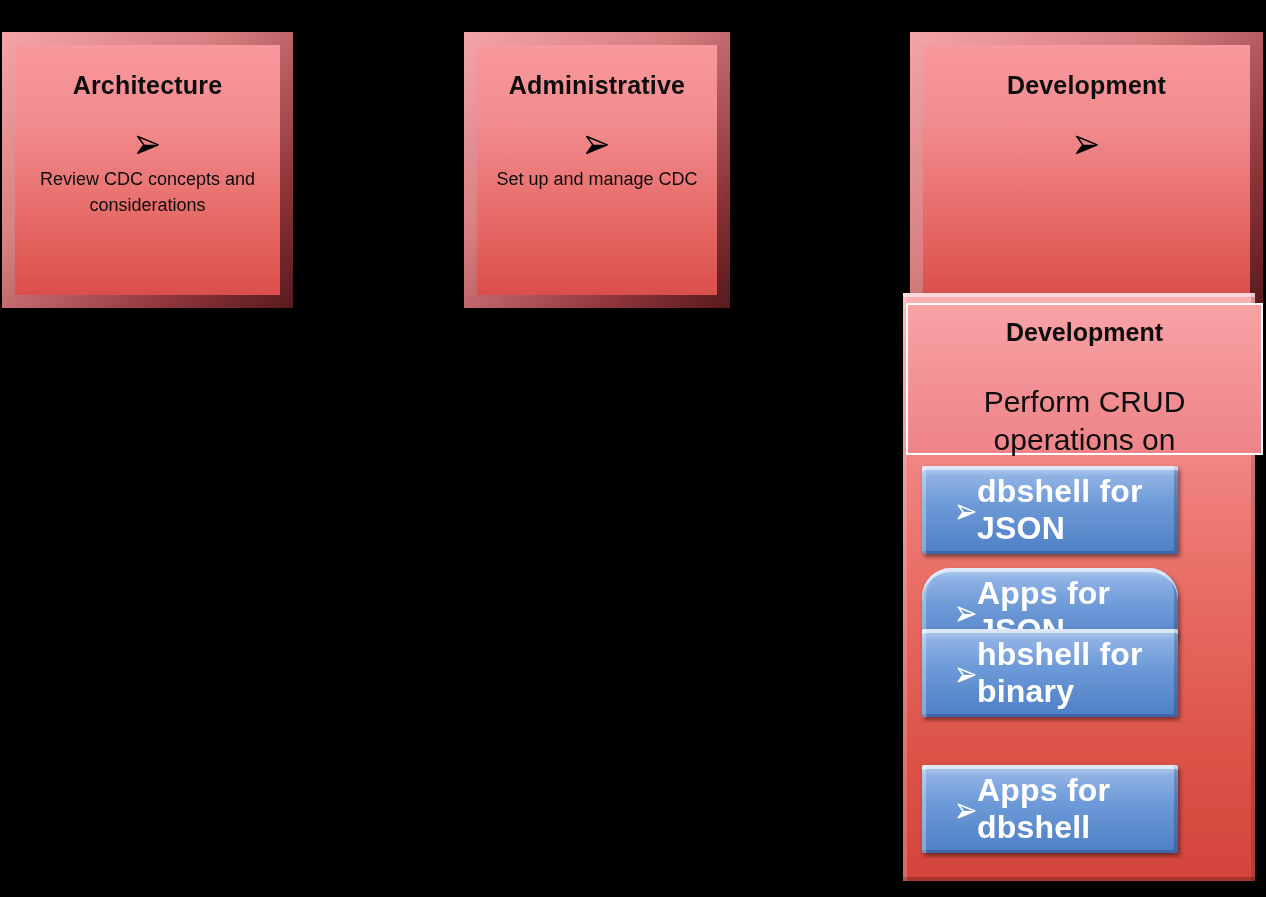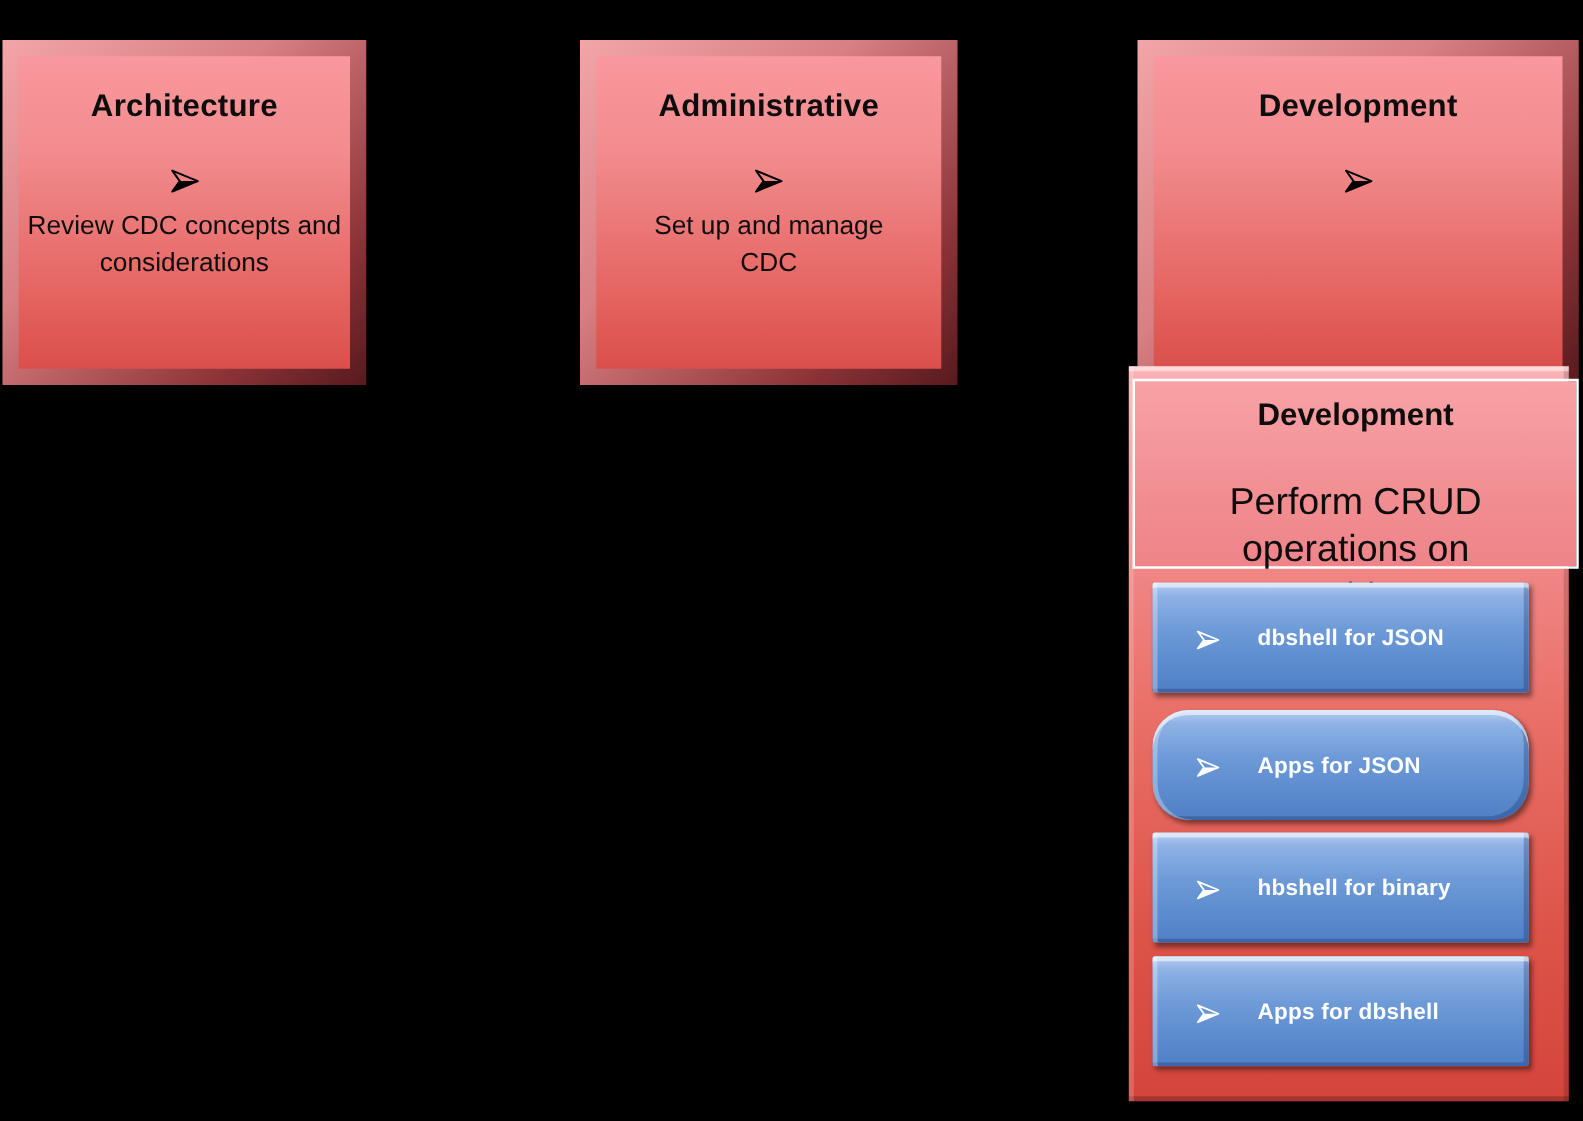--- a/index.html
+++ b/index.html
@@ -14,52 +14,52 @@
     box-shadow:0 2px 6px rgba(0,0,0,.6);
     margin-top:24px;
   }
   .tbox-inner{
     position:absolute;inset:13px;
     background:linear-gradient(180deg,#f9989d 0%,#f28c8f 30%,#e4635f 78%,#da4f4b 100%);
     display:flex;flex-direction:column;align-items:center;text-align:center;
   }
   .tbox-title{margin-top:26px;font-size:25px;font-weight:bold;letter-spacing:.2px;}
   .tbox-arrow{margin-top:30px;height:26px;color:#000;}
-  .tbox-desc{margin-top:10px;font-size:21px;line-height:1.45;}
+  .tbox-desc{margin-top:10px;font-size:18px;line-height:1.45;}
   .b1{left:2px;width:291px;}   .b1 .tbox-desc{max-width:272px;}
-  .b2{left:464px;width:266px;padding-left:36px;} .b2 .tbox-desc{max-width:218px;}
+  .b2{left:464px;width:266px;} .b2 .tbox-desc{max-width:218px;}
   .b3{left:910px;width:353px;} .b3 .tbox-desc{max-width:262px;}
   
   .panel{
     position:absolute;left:903px;top:293px;width:352px;height:588px;
     background:linear-gradient(180deg,#fab3b5 0%,#f59598 14%,#e96f67 48%,#dc5348 78%,#d4453c 100%);
     box-shadow:inset 0 4px 0 rgba(255,255,255,.5),
                inset 4px 0 0 rgba(255,255,255,.18),
                inset -4px 0 0 rgba(0,0,0,.15),
                inset 0 -4px 0 rgba(0,0,0,.22);
   }
   .panel-header{
     position:absolute;left:906px;top:303px;width:357px;height:152px;box-sizing:border-box;
     border:2px solid #ffffff;
     background:linear-gradient(180deg,#f8a2a6 0%,#f18e92 62%,#ee8489 100%);
     display:flex;flex-direction:column;align-items:center;text-align:center;
   }
   .panel-title{margin-top:13px;font-size:25px;font-weight:bold;}
   .panel-subtitle{margin-top:36px;font-size:30px;line-height:1.27;max-width:250px;}
   
   .blue-btn{
-    position:absolute;left:922px;width:301px;height:88px;box-sizing:border-box;
+    position:absolute;left:922px;width:256px;height:88px;box-sizing:border-box;
     border-radius:2px;
     background:linear-gradient(180deg,#b7d0f1 0%,#8fb2e5 12%,#6e9bd8 42%,#5d8cce 72%,#4f7fc5 100%);
     box-shadow:inset 0 4px 0 rgba(255,255,255,.55),
                inset 4px 0 0 rgba(255,255,255,.30),
                inset -4px -3px 0 rgba(15,40,95,.28),
                2px 3px 4px rgba(0,0,0,.45);
-    display:flex;align-items:center;padding-left:34px;gap:29px;
-    color:#ffffff;font-weight:bold;font-size:18px;letter-spacing:.2px;
+    display:flex;align-items:center;padding-left:34px;gap:0;
+    color:#ffffff;font-weight:bold;font-size:32px;letter-spacing:.2px;
   }
   .btn-arrow{height:21px;color:#ffffff;display:flex;align-items:center;}
   .tbox-arrow svg,.btn-arrow svg{display:block;height:100%;}
 </style>
 </head>
 <body>
 
 <div id="stage">
 
   <div class="tbox b1">
@@ -120,21 +120,21 @@
   <div class="blue-btn" style="top:568px;border-radius:29px;">
     <span class="btn-arrow">
       <svg viewBox="0 0 28 28" width="21" height="21" aria-hidden="true">
         <path d="M3 7 L25 16 L3 25 L9.5 16 Z" fill="none" stroke="currentColor" stroke-width="1.9" stroke-linejoin="round"></path>
         <path d="M3 25 L25 16 L9.5 16 Z" fill="currentColor"></path>
       </svg>
     </span>
     <span>Apps for JSON</span>
   </div>
 
-  <div class="blue-btn" style="top:666px;">
+  <div class="blue-btn" style="top:629px;">
     <span class="btn-arrow">
       <svg viewBox="0 0 28 28" width="21" height="21" aria-hidden="true">
         <path d="M3 7 L25 16 L3 25 L9.5 16 Z" fill="none" stroke="currentColor" stroke-width="1.9" stroke-linejoin="round"></path>
         <path d="M3 25 L25 16 L9.5 16 Z" fill="currentColor"></path>
       </svg>
     </span>
     <span>hbshell for binary</span>
   </div>
 
   <div class="blue-btn" style="top:765px;">

